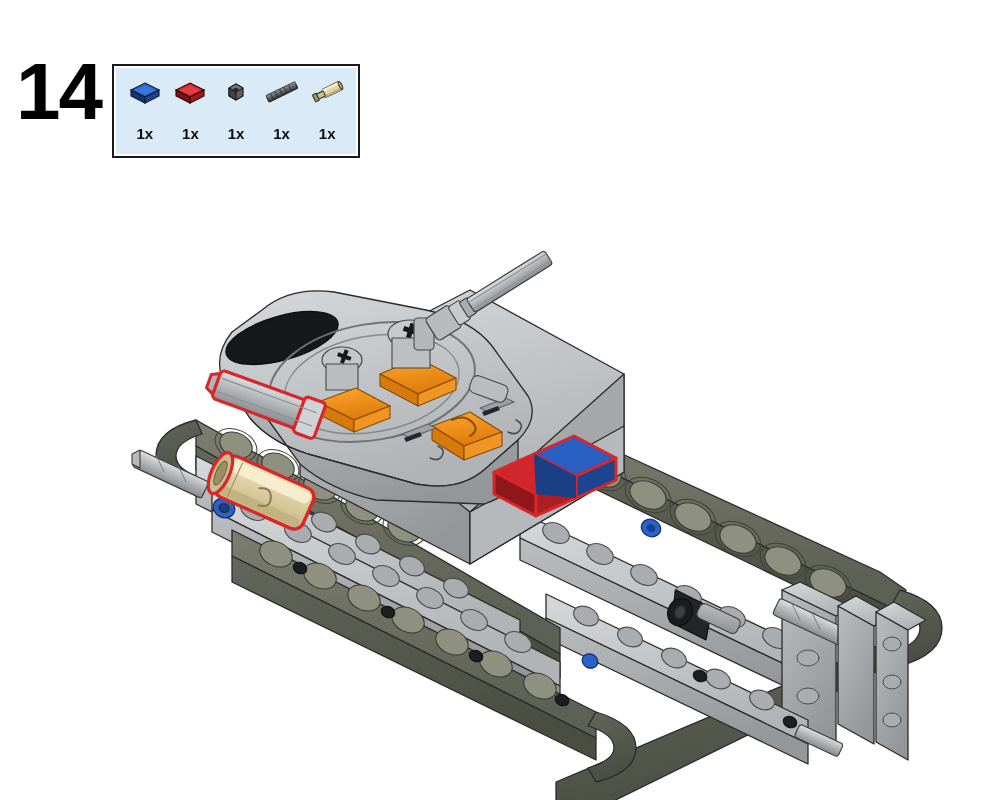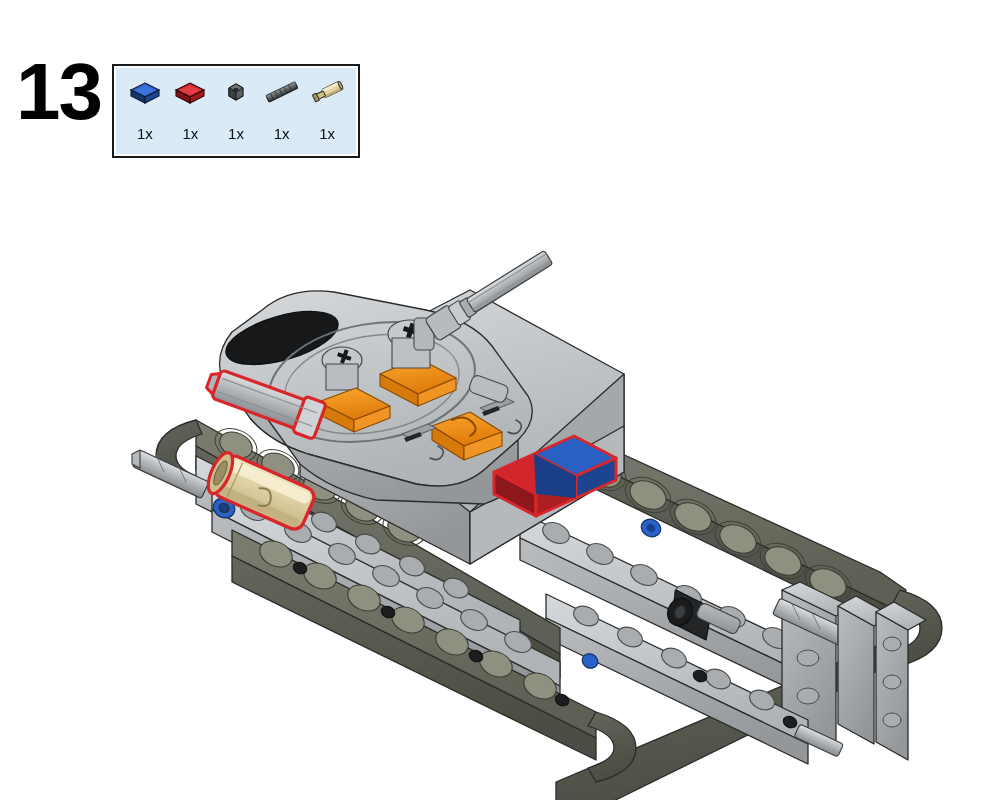--- a/index.html
+++ b/index.html
@@ -66,21 +66,21 @@
   }
   .part-glyph {
     height: 34px;
     width: 42px;
     display: flex;
     align-items: center;
     justify-content: center;
   }
   .part-qty {
     font-family: "Liberation Sans", sans-serif;
-    font-weight: normal;
+    font-weight: bold;
     font-size: 15px;
     line-height: 16px;
     color: #0d0d0d;
     margin-top: 16px;
   }
 
   
   #model-illustration {
     position: absolute;
     left: 0;
@@ -88,21 +88,21 @@
     width: 1000px;
     height: 680px;
   }
   #model-svg { display: block; }
 </style>
 </head>
 <body>
 
 <div id="page">
 
-  <div id="step-number">13</div>
+  <div id="step-number">14</div>
 
   <div id="parts-box">
     <div id="parts-list">
 
       <div class="part-item">
         <div class="part-glyph">
           <svg width="42" height="32" viewBox="0 0 42 32">
 
             <polygon points="21,6 35,13 21,20 7,13" fill="#2f64c9" stroke="#101c33" stroke-width="1.1"></polygon>
             <polygon points="7,13 21,20 21,26 7,19" fill="#15356e" stroke="#101c33" stroke-width="1.1"></polygon>

